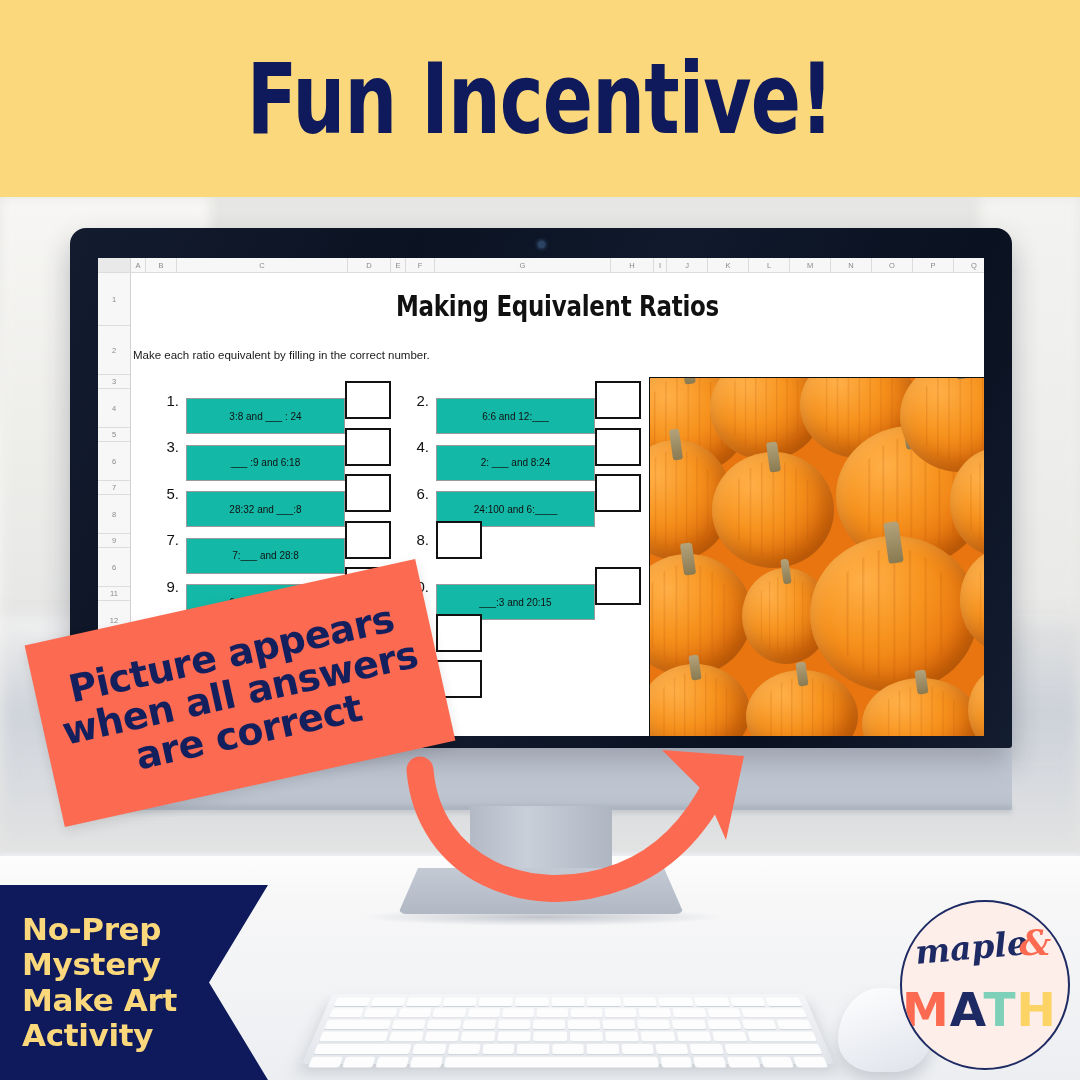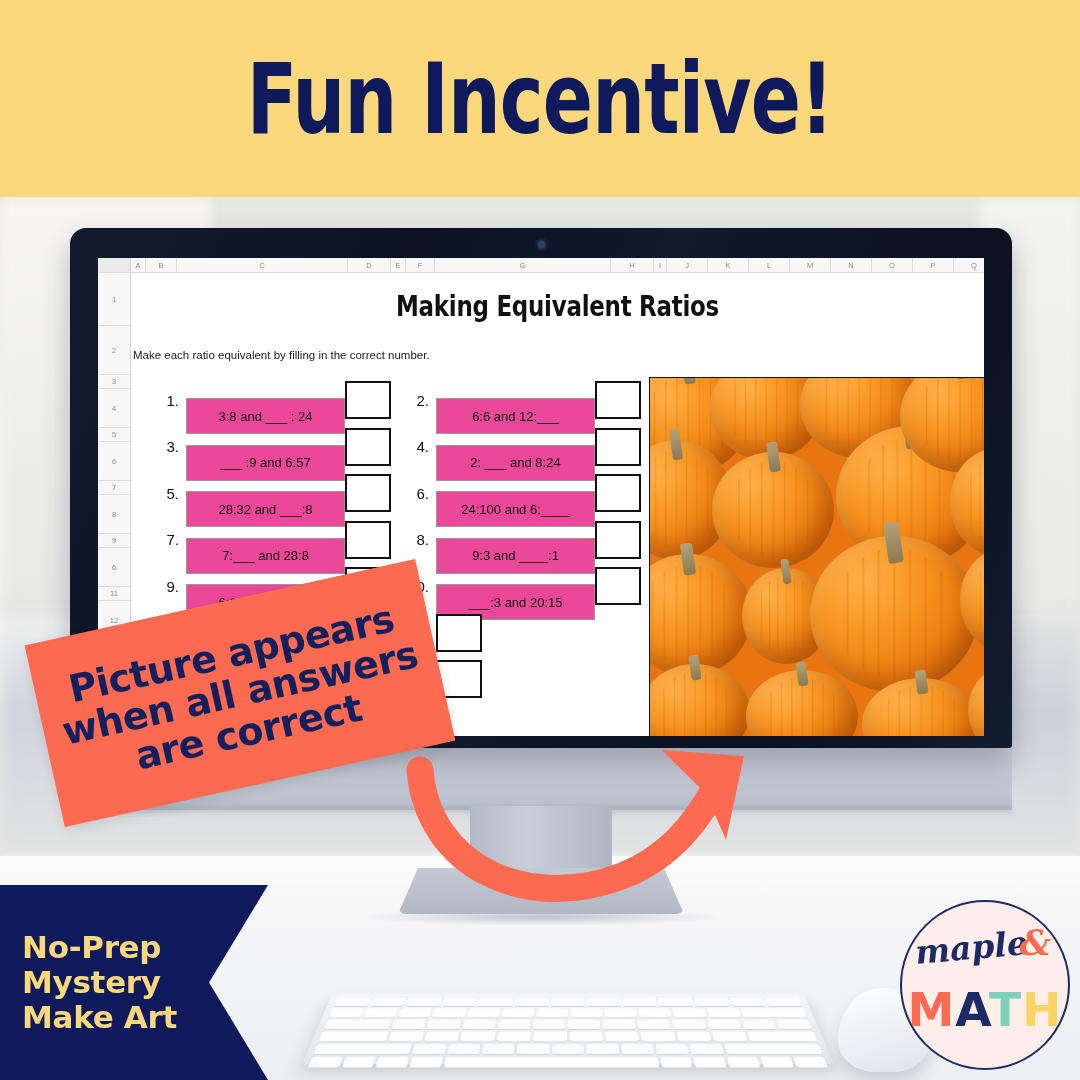--- a/index.html
+++ b/index.html
@@ -79,21 +79,21 @@
   .ws-title{position:absolute;left:0;right:0;top:16px;text-align:center;
     font-size:29px;font-weight:700;color:#111;letter-spacing:-.3px;
     font-family:"Liberation Sans Narrow","DejaVu Sans Condensed","Liberation Sans",sans-serif;
     transform:scaleX(.88);}
   .ws-sub{position:absolute;left:2px;top:76px;font-size:11.5px;color:#1a1a1a;}
 
   .problems{position:absolute;left:10px;top:104px;width:500px;}
   .prow{display:flex;align-items:center;height:46.5px;}
   .pnum{width:38px;text-align:right;padding-right:7px;font-size:15px;color:#111;flex:none;}
   .pbox{flex:1;height:34px;border:1px solid #9a9a9a;display:flex;align-items:center;
-        justify-content:center;font-size:13px;color:#111;background:#ec4899;margin-top:32px;}
+        justify-content:center;font-size:10px;color:#111;background:#14b8a6;margin-top:32px;}
   .pans{width:42px;height:34px;border:2px solid #111;background:#fff;flex:none;}
 
   .pumpkins{position:absolute;left:518px;top:104px;width:356px;height:358px;
             border:1px solid #111;overflow:hidden;background:#e8750f;}
   .pk{position:absolute;border-radius:50%;
       background:radial-gradient(ellipse at 32% 28%, #ffb048 0%, #f7931e 38%, #e8730c 72%, #c85c06 100%);
       box-shadow:inset -8px -10px 22px rgba(120,50,0,.45), inset 6px 6px 16px rgba(255,200,120,.35);}
   .pk::after{content:"";position:absolute;left:50%;top:-9%;width:9%;height:26%;margin-left:-4.5%;
       background:linear-gradient(180deg,#b3a27a,#8a7a52);border-radius:3px;transform:rotate(-8deg);}
   .pk i{position:absolute;inset:8% 14%;border-radius:50%;
@@ -119,21 +119,21 @@
           letter-spacing:-.3px;font-family:"DejaVu Sans","Liberation Sans",sans-serif;}
 
   
   .logo{position:absolute;left:900px;top:900px;width:166px;height:166px;border-radius:50%;
         background:#fdeee9;border:2px solid #1e2a63;z-index:36;overflow:hidden;}
   .logo .maple{position:absolute;left:13px;top:26px;font-size:33px;color:#1e2a63;
         font-family:"DejaVu Serif","Liberation Serif",serif;font-style:italic;font-weight:600;
         transform:rotate(-5deg);}
   .logo .amp{position:absolute;right:17px;top:20px;font-size:35px;color:#fc6a51;
         font-family:"DejaVu Serif","Liberation Serif",serif;font-style:italic;font-weight:700;}
-  .logo .math{position:absolute;left:0;right:0;top:80px;text-align:center;font-size:47px;font-weight:700;
+  .logo .math{position:absolute;left:0;right:0;top:80px;text-align:left;font-size:47px;font-weight:700;
         font-family:"DejaVu Sans","Liberation Sans",sans-serif;letter-spacing:1px;}
   .logo .math .m{color:#fc6a51;} .logo .math .a{color:#1e2a63;}
   .logo .math .t{color:#7ed0b8;} .logo .math .h{color:#fcd466;}
 
   
   .keyboard{position:absolute;left:318px;top:980px;width:500px;height:94px;z-index:20;
         background:linear-gradient(180deg,#f4f5f7,#e2e5ea);
         border-radius:5px;transform:perspective(520px) rotateX(42deg);
         box-shadow:0 10px 16px rgba(160,166,176,.45);
         padding:5px 7px;box-sizing:border-box;}
@@ -219,21 +219,21 @@
                   </div>
                   <div style="display: flex; align-items: center; width: 250px;">
                     <div class="pnum">2.</div>
                     <div class="pbox">6:6 and 12:___</div>
                     <div class="pans"></div>
                   </div>
                 </div>
                 <div class="prow">
                   <div style="display: flex; align-items: center; width: 250px;">
                     <div class="pnum">3.</div>
-                    <div class="pbox">___ :9 and 6:57</div>
+                    <div class="pbox">___ :9 and 6:18</div>
                     <div class="pans"></div>
                   </div>
                   <div style="display: flex; align-items: center; width: 250px;">
                     <div class="pnum">4.</div>
                     <div class="pbox">2: ___ and 8:24</div>
                     <div class="pans"></div>
                   </div>
                 </div>
                 <div class="prow">
                   <div style="display: flex; align-items: center; width: 250px;">
@@ -248,21 +248,20 @@
                   </div>
                 </div>
                 <div class="prow">
                   <div style="display: flex; align-items: center; width: 250px;">
                     <div class="pnum">7.</div>
                     <div class="pbox">7:___ and 28:8</div>
                     <div class="pans"></div>
                   </div>
                   <div style="display: flex; align-items: center; width: 250px;">
                     <div class="pnum">8.</div>
-                    <div class="pbox">9:3 and ____:1</div>
                     <div class="pans"></div>
                   </div>
                 </div>
                 <div class="prow">
                   <div style="display: flex; align-items: center; width: 250px;">
                     <div class="pnum">9.</div>
                     <div class="pbox">6:10 and ___:20</div>
                     <div class="pans"></div>
                   </div>
                   <div style="display: flex; align-items: center; width: 250px;">
@@ -374,20 +373,21 @@
       <span>when all answers</span><br>
       <span>are correct</span>
     </div>
   </div>
 
   <div class="ribbon">
     <div class="rtext">
       <span>No-Prep</span><br>
       <span>Mystery</span><br>
       <span>Make Art</span><br>
+      <span>Activity</span>
     </div>
   </div>
 
   <div class="logo">
     <div class="maple">maple</div>
     <div class="amp">&amp;</div>
     <div class="math">
       <span class="m">M</span><span class="a">A</span><span class="t">T</span><span class="h">H</span>
     </div>
   </div>

